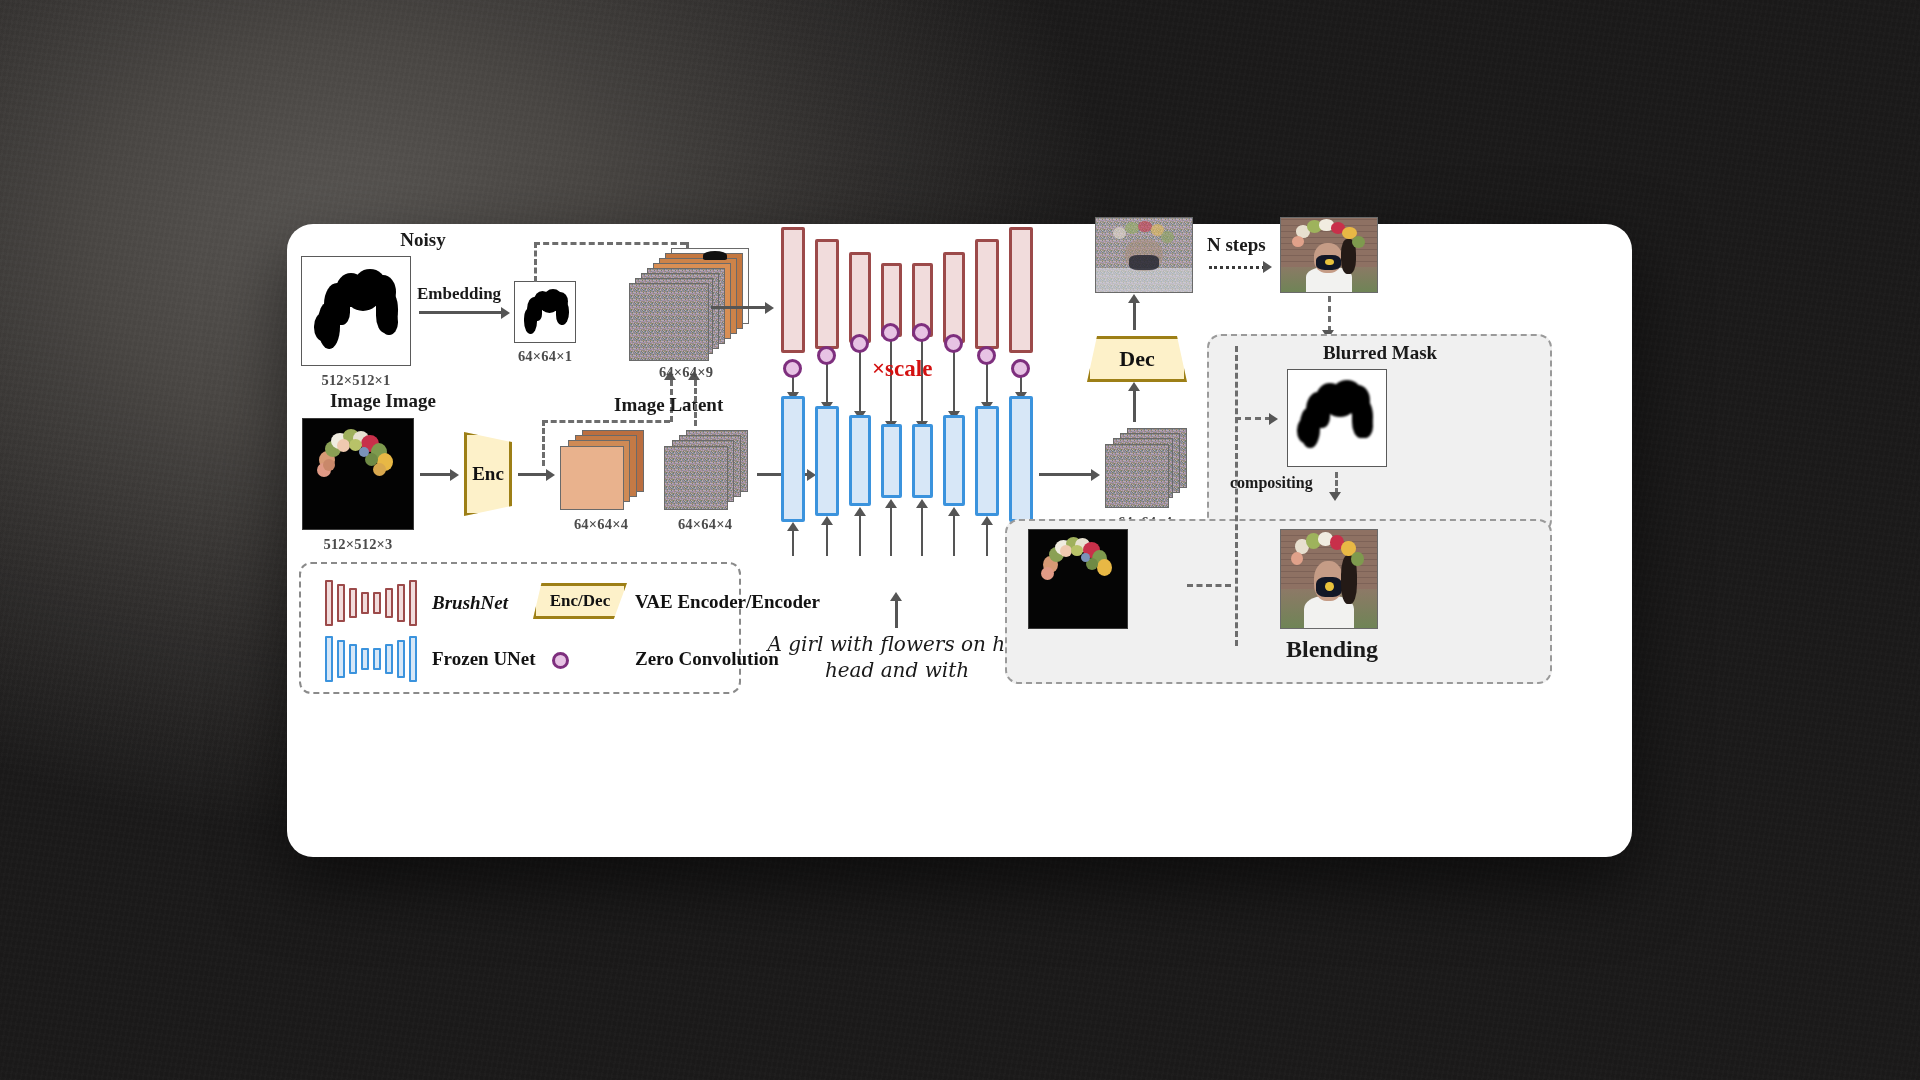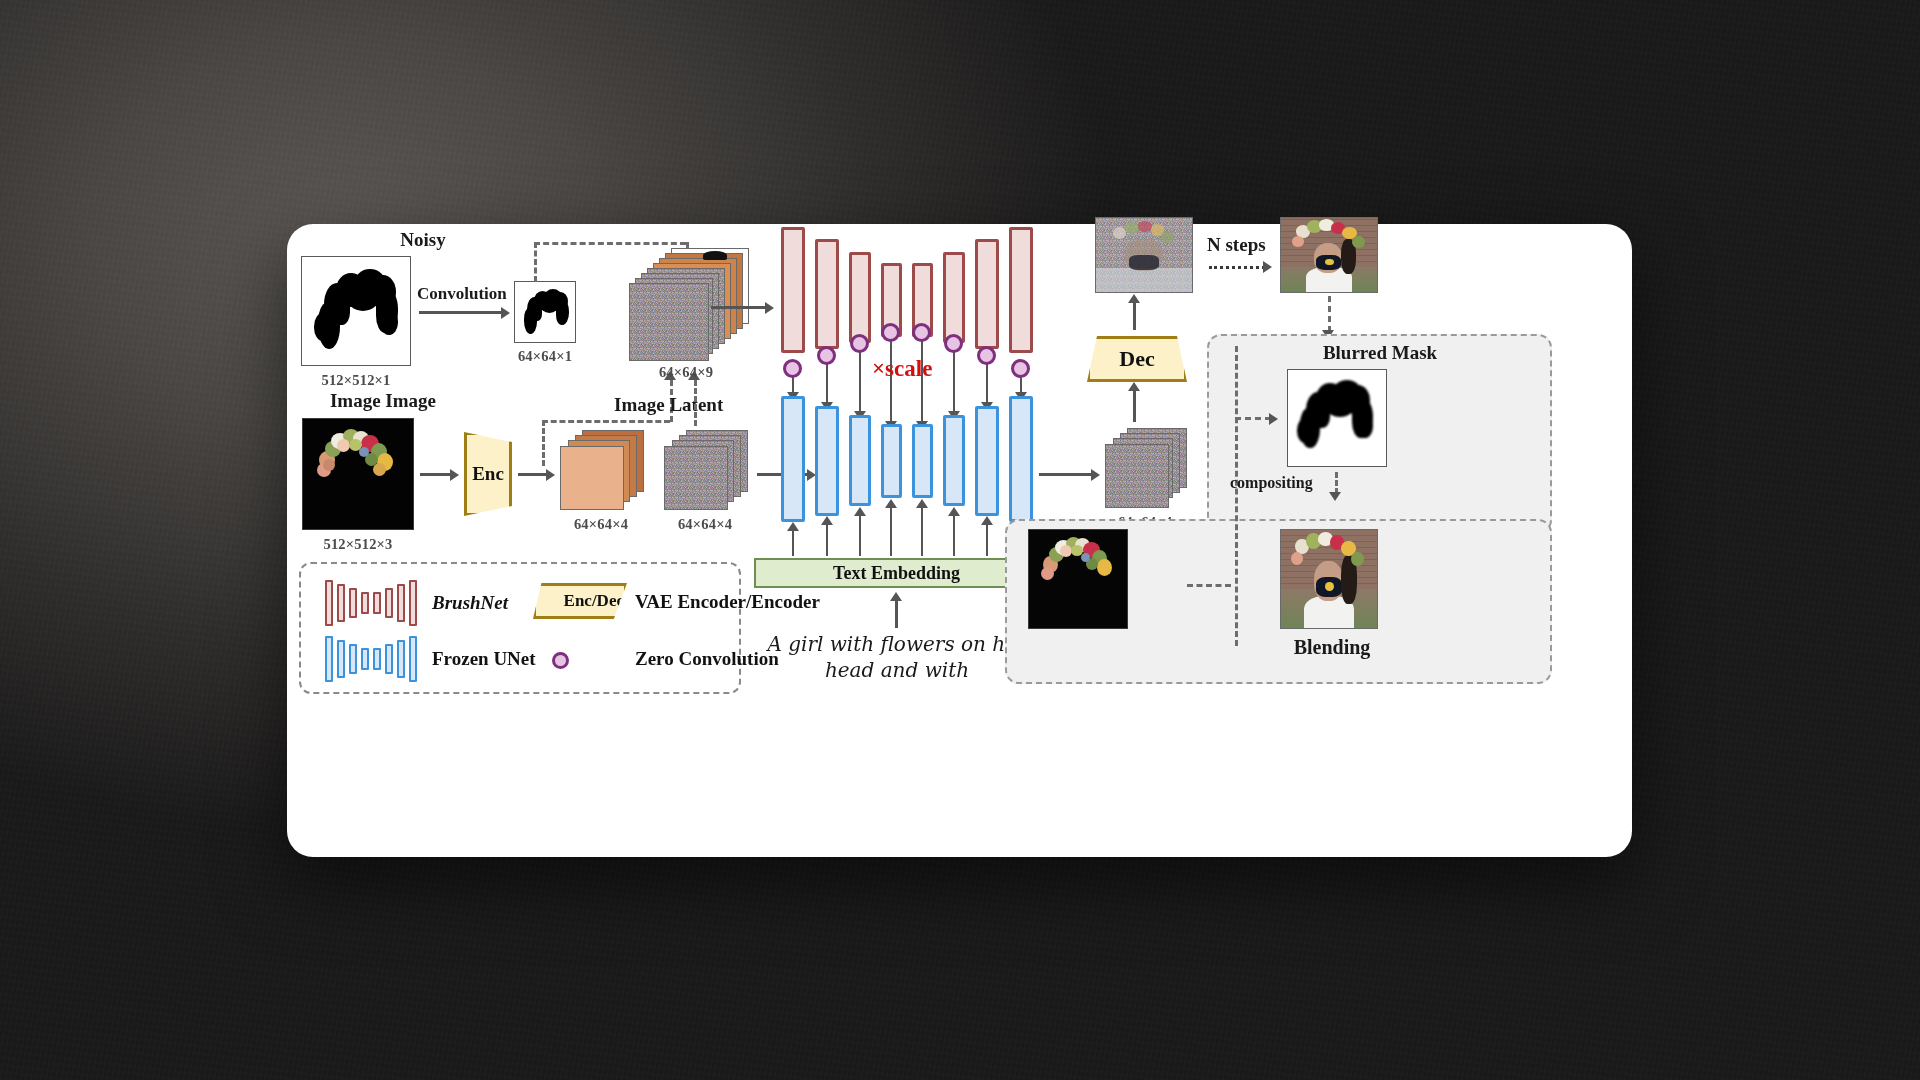--- a/index.html
+++ b/index.html
@@ -110,21 +110,21 @@
       <i style="left:52px;  top:12px; width:32px; height:30px; border-radius:50%;"></i>
       <i style="left:68px;  top:18px; width:26px; height:34px; border-radius:50%;"></i>
       <i style="left:74px;  top:32px; width:22px; height:44px; border-radius:34% 46% 50% 40%;"></i>
       <i style="left:44px;  top:24px; width:34px; height:30px; border-radius:50%;"></i>
       <i style="left:12px;  top:56px; width:18px; height:28px; border-radius:48%;"></i>
       <i style="left:78px;  top:52px; width:18px; height:26px; border-radius:48%;"></i>
     </div>
   </div>
   <div class="dim" style="left:14px; top:148px; width:110px; text-align:center;">512×512×1</div>
 
-  <div class="lbl" style="left:130px; top:60px; font-size:17px;">Convolution</div>
+  <div class="lbl" style="left:130px; top:60px; font-size:17px;">Embedding</div>
   <div class="ar" style="left:132px; top:87px; width:84px; height:2.6px;"></div>
   <div class="ah right" style="left:214px; top:82.5px;"></div>
 
   <div class="imgbox" style="left:227px; top:57px; width:62px; height:62px;">
     <div class="archblob">
       <i style="left:9px;  top:26px; width:13px; height:26px; border-radius:40% 30% 48% 50%;"></i>
       <i style="left:12px; top:15px; width:15px; height:24px; border-radius:50% 46% 30% 40%;"></i>
       <i style="left:19px; top:9px;  width:17px; height:19px; border-radius:50%;"></i>
       <i style="left:29px; top:7px;  width:18px; height:17px; border-radius:50%;"></i>
       <i style="left:38px; top:10px; width:15px; height:19px; border-radius:50%;"></i>
@@ -290,23 +290,20 @@
     <div class="ar" style="left:633.6px; top:283px; width:2.6px; height:49px;"></div>
     <div class="ah up" style="left:628.6px; top:275px;"></div>
     <div class="ar" style="left:665.6px; top:291px; width:2.6px; height:41px;"></div>
     <div class="ah up" style="left:660.6px; top:283px;"></div>
     <div class="ar" style="left:698.6px; top:300px; width:2.6px; height:32px;"></div>
     <div class="ah up" style="left:693.6px; top:292px;"></div>
     <div class="ar" style="left:732.6px; top:306px; width:2.6px; height:26px;"></div>
     <div class="ah up" style="left:727.6px; top:298px;"></div>
   </div>
 
-  <div class="textemb" style="left:467px; top:334px; width:285px; height:30px; font-size:18px;">
-    <span>Text Embedding</span>
-  </div>
 
   <div class="ar" style="left:608px; top:376px; width:2.6px; height:28px;"></div>
   <div class="ah up" style="left:603px; top:368px;"></div>
 
   <div class="prompt" style="left:455px; top:408px; width:310px; font-size:20px;">
     <div>A girl with flowers on her</div>
     <div>head and with</div>
   </div>
 
   <div class="ar" style="left:752px; top:249px; width:54px; height:2.6px;"></div>
@@ -436,38 +433,38 @@
       <i style="left:15%; top:9%;  width:14%; height:16%; background:#e7dfcf;"></i>
       <i style="left:26%; top:3%;  width:16%; height:16%; background:#9eb35c;"></i>
       <i style="left:39%; top:2%;  width:15%; height:14%; background:#f1ece0;"></i>
       <i style="left:51%; top:5%;  width:15%; height:15%; background:#c8304a;"></i>
       <i style="left:63%; top:11%; width:15%; height:16%; background:#e8b845;"></i>
       <i style="left:73%; top:22%; width:13%; height:15%; background:#7e9a4e;"></i>
       <i style="left:10%; top:22%; width:13%; height:14%; background:#e0a18a;"></i>
     </div>
   </div>
 
-  <div class="lbl" style="left:940px; top:412px; width:210px; text-align:center; font-size:20px;">Blending</div>
+  <div class="lbl" style="left:940px; top:412px; width:210px; text-align:center; font-size:24px;">Blending</div>
 
   <div class="legend" style="left:12px; top:338px; width:442px; height:132px;"></div>
 
   <div>
     <div class="minibar r" style="left:38px; top:356px; width:8px; height:46px;"></div>
     <div class="minibar r" style="left:50px; top:360px; width:8px; height:38px;"></div>
     <div class="minibar r" style="left:62px; top:364px; width:8px; height:30px;"></div>
     <div class="minibar r" style="left:74px; top:368px; width:8px; height:22px;"></div>
     <div class="minibar r" style="left:86px; top:368px; width:8px; height:22px;"></div>
     <div class="minibar r" style="left:98px; top:364px; width:8px; height:30px;"></div>
     <div class="minibar r" style="left:110px;top:360px; width:8px; height:38px;"></div>
     <div class="minibar r" style="left:122px;top:356px; width:8px; height:46px;"></div>
   </div>
   <div class="legend-txt" style="left:145px; top:368px; font-size:19px; font-style:italic;">BrushNet</div>
 
   <div class="trap" style="left:246px; top:359px; width:94px; height:36px;
-              clip-path:polygon(9% 0%, 100% 0%, 86% 100%, 0% 100%); font-size:17px;justify-content:flex-end;">
+              clip-path:polygon(9% 0%, 100% 0%, 86% 100%, 0% 100%); font-size:17px;">
     <span>Enc/Dec</span>
   </div>
   <div class="legend-txt" style="left:348px; top:367px; font-size:19px;">VAE Encoder/Encoder</div>
 
   <div>
     <div class="minibar b" style="left:38px; top:412px; width:8px; height:46px;"></div>
     <div class="minibar b" style="left:50px; top:416px; width:8px; height:38px;"></div>
     <div class="minibar b" style="left:62px; top:420px; width:8px; height:30px;"></div>
     <div class="minibar b" style="left:74px; top:424px; width:8px; height:22px;"></div>
     <div class="minibar b" style="left:86px; top:424px; width:8px; height:22px;"></div>

